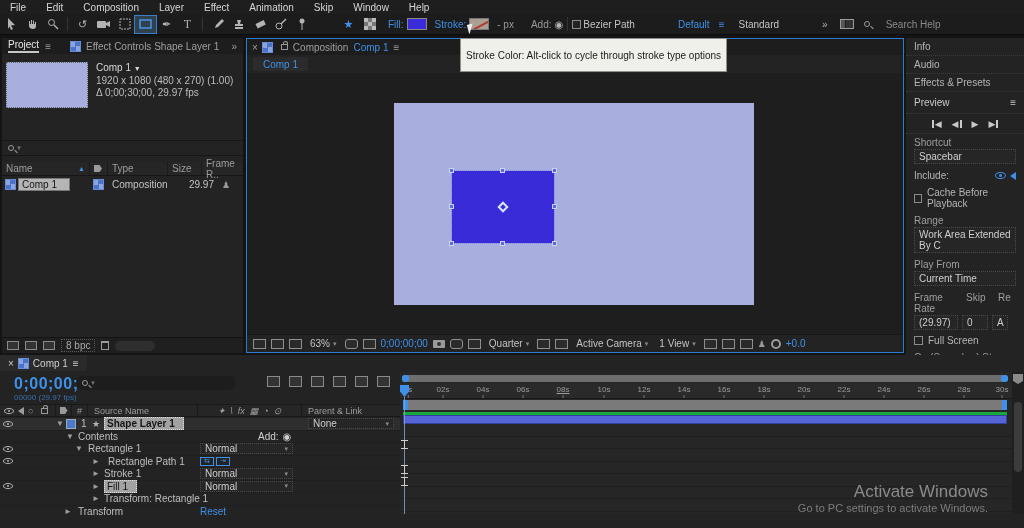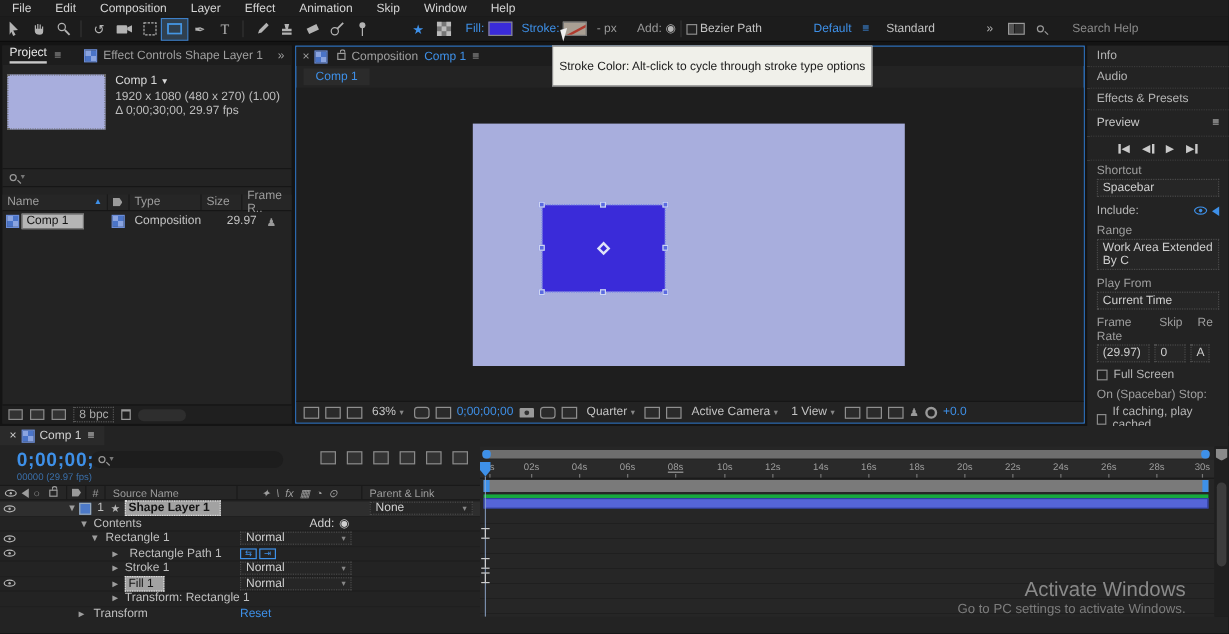--- a/index.html
+++ b/index.html
@@ -22,21 +22,21 @@
   .tsep { width:1px; height:14px; background:#333; margin:0 4px; }
   .tlabel { color:#9a9a9a; margin:0 3px 0 8px;text-align:center; }
   .fill-swatch { width:20px; height:12px; background:#3a2bd9; border:1px solid #888; }
   .stroke-swatch { width:20px; height:12px; background:#a99f93; border:1px solid #777; position:relative; overflow:hidden; }
   .stroke-swatch::after { content:""; position:absolute; left:-2px; top:5px; width:28px; height:2px;
                           background:#b03a2e; transform:rotate(-28deg); }
   .chk { width:9px; height:9px; border:1px solid #8b8b8b; background:#222; display:inline-block; }
   .blue { color:#3e90e8; }
   .ws-icon { width:14px; height:10px; border:1px solid #9a9a9a; background:
              linear-gradient(90deg,#555 0 4px,transparent 4px 5px,#333 5px); }
-  .searchbox { display:flex; align-items:center; gap:16px; margin-left:10px; width:120px; color:#8b8b8b;justify-content:space-between; }
+  .searchbox { display:flex; align-items:center; gap:16px; margin-left:10px; width:120px; color:#8b8b8b; }
   .mag { width:6px; height:6px; border:1px solid #9a9a9a; border-radius:50%; position:relative; display:inline-block; }
   .mag::after { content:""; position:absolute; left:5px; top:5px; width:4px; height:1px; background:#9a9a9a; transform:rotate(45deg); }
   input { background:transparent; border:none; outline:none; color:#c3c3c3; font-family:inherit; font-size:10px; width:90px; }
   input::placeholder { color:#8b8b8b; }
 
   
   .panel { position:absolute; background:#232323; }
 
   
   #project { left:2px; top:38px; width:241px; height:315px; }
@@ -446,20 +446,24 @@
   </div>
   <div class="slabel">Shortcut</div>
   <div class="sdd">Spacebar</div>
   <div class="scheck" style="border-bottom:none;">
     <span>Include:</span>
     <span style="margin-left:auto;display:flex;gap:4px;align-items:center;">
       <span class="eye"></span>
       <span class="spk"></span>
     </span>
   </div>
+  <div class="scheck">
+    <span class="chk"></span>
+    <span>Cache Before Playback</span>
+  </div>
   <div class="slabel">Range</div>
   <div class="sdd">Work Area Extended By C</div>
   <div class="slabel">Play From</div>
   <div class="sdd">Current Time</div>
   <div class="frcols">
     <span style="width:44px;">Frame Rate</span>
     <span style="width:24px;">Skip</span>
     <span>Re</span>
   </div>
   <div class="frvals">

